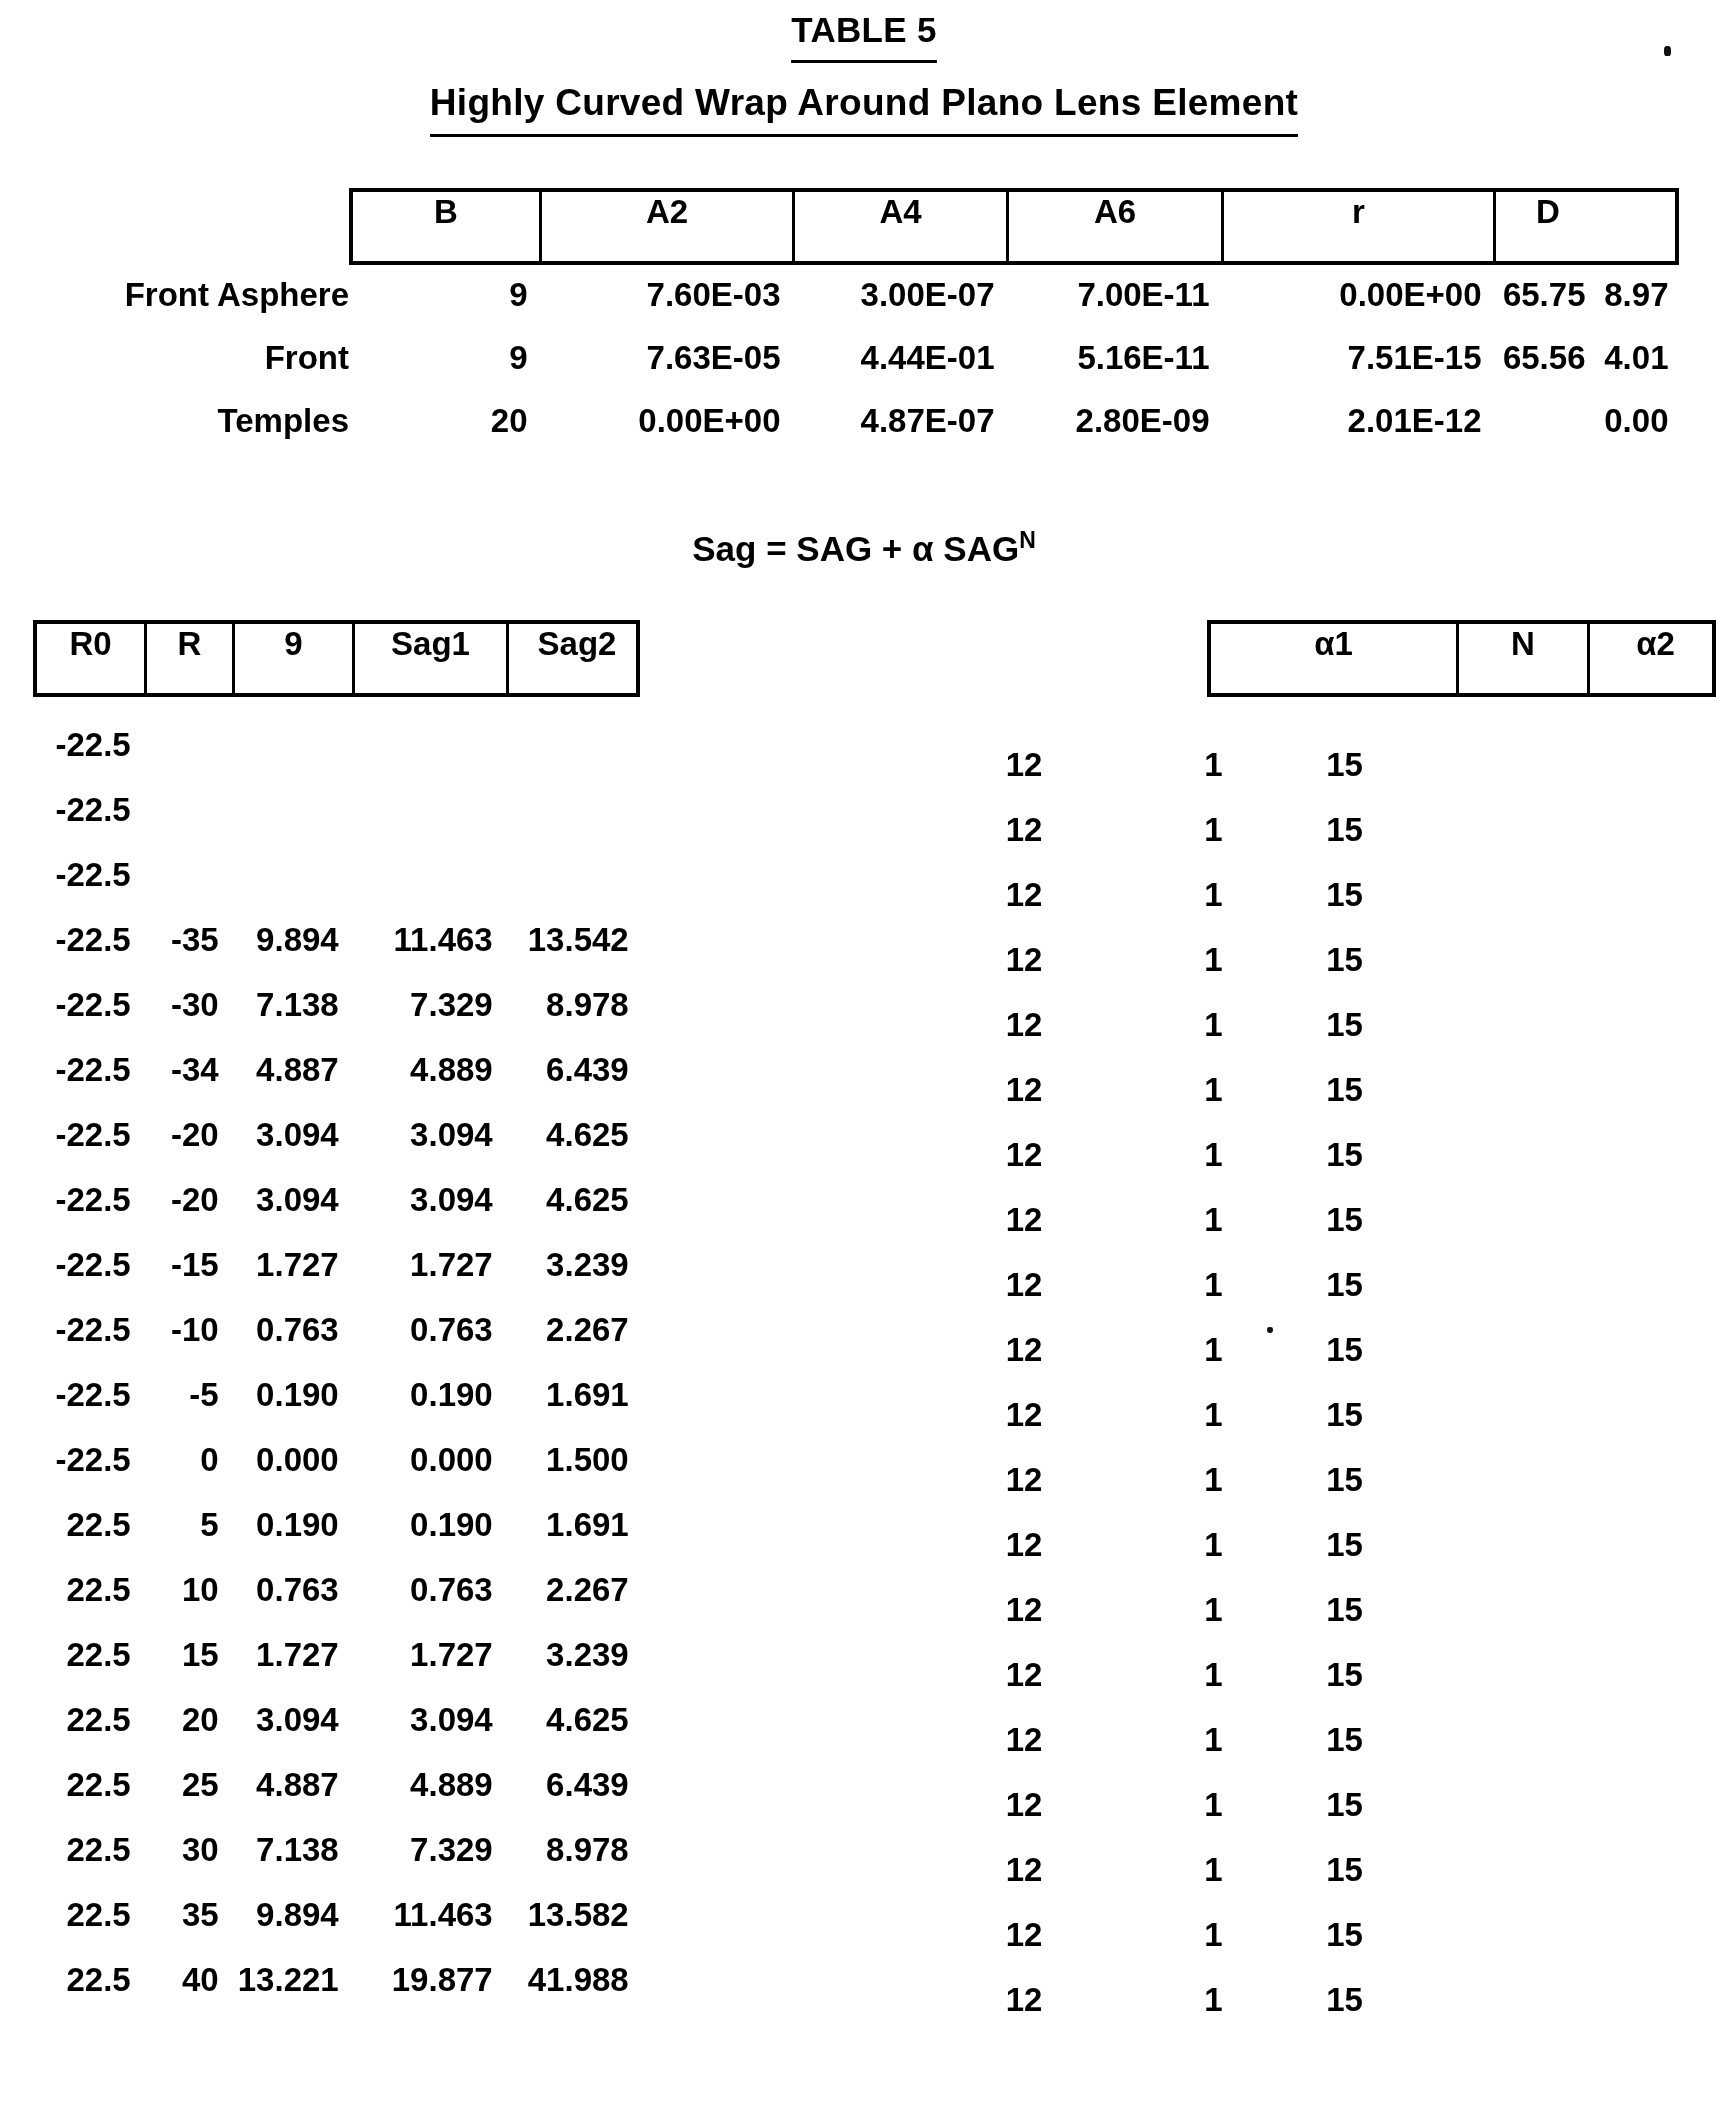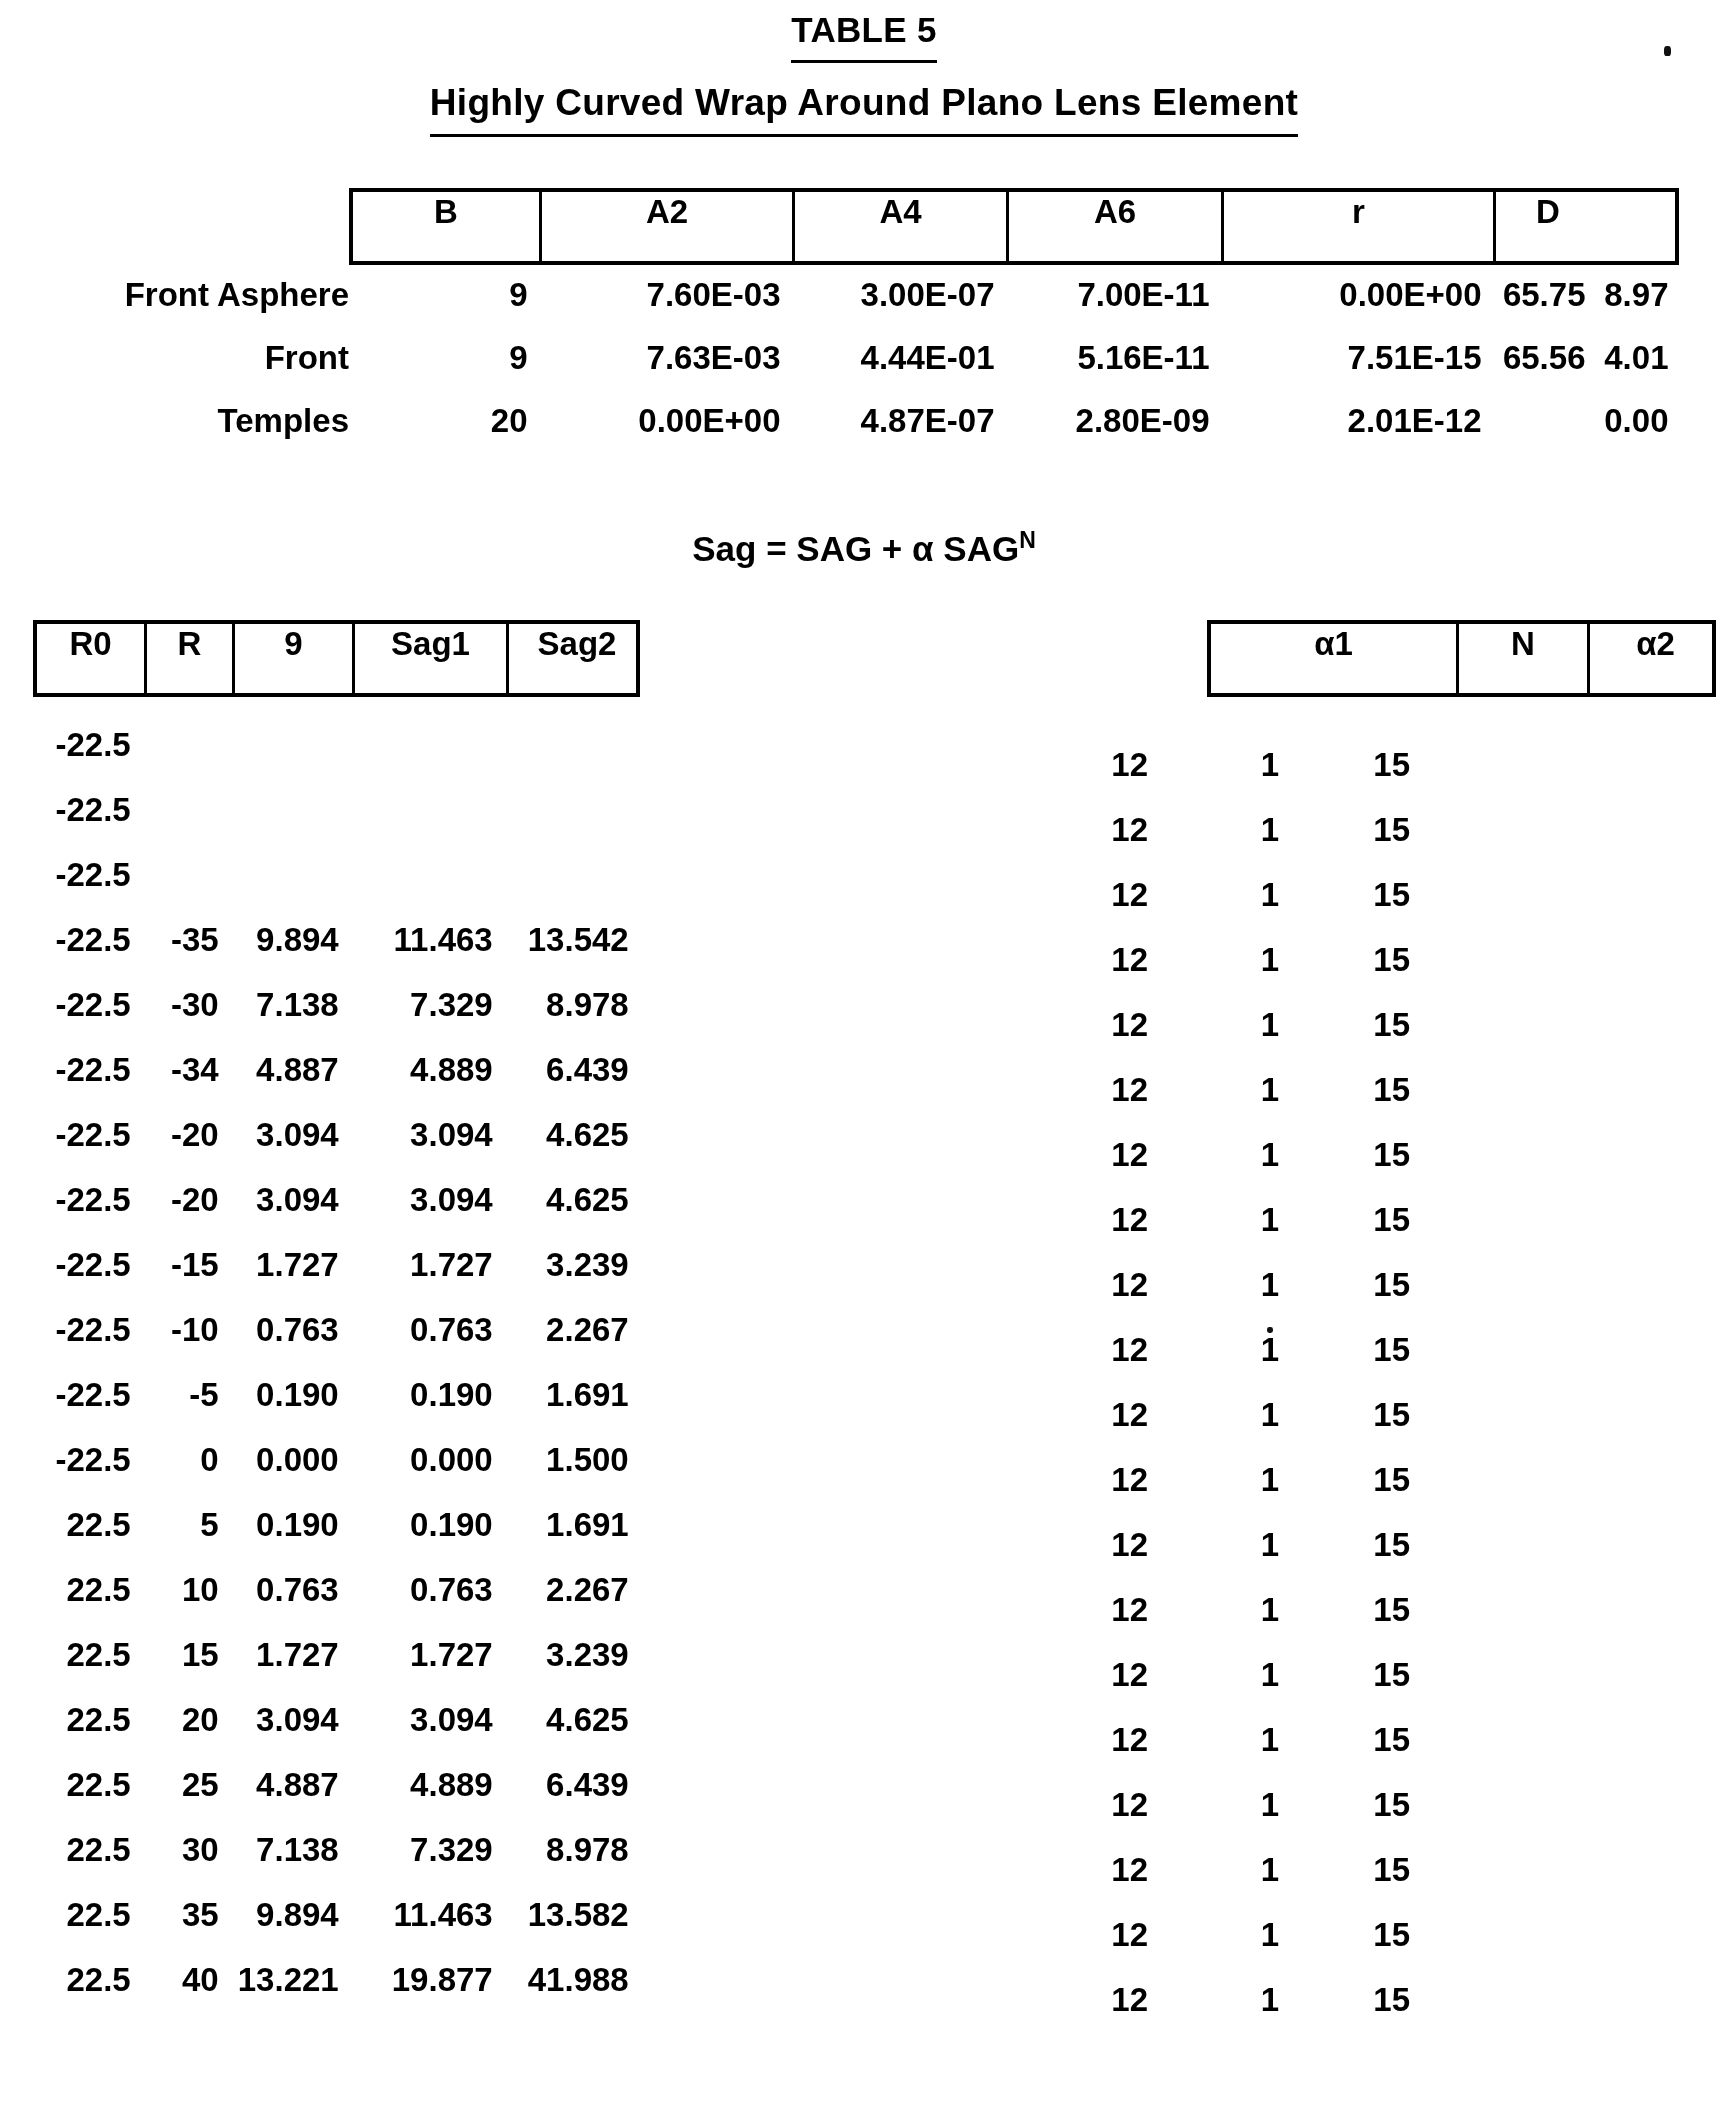--- a/index.html
+++ b/index.html
@@ -149,20 +149,21 @@
     font-size: 33px;
     font-weight: bold;
   }
   .t2-spacer { }
   .t2-cell {
     text-align: right;
     padding-right: 12.3px;
     white-space: nowrap;
   }
   .t2-cell.ctr {
+    text-align: center;
     padding-right: 0;
     margin-top: 40px;
   }
 </style>
 </head>
 <body>
 
 <div class="title-wrap" id="table-number">
   <span class="title-text">TABLE 5</span>
 </div>
@@ -186,21 +187,21 @@
       <div class="t1-val">7.60E-03</div>
       <div class="t1-val">3.00E-07</div>
       <div class="t1-val">7.00E-11</div>
       <div class="t1-val">0.00E+00</div>
       <div class="t1-val">65.75</div>
       <div class="t1-val">8.97</div>
     </div>
     <div class="t1-row">
       <div class="t1-label">Front</div>
       <div class="t1-val">9</div>
-      <div class="t1-val">7.63E-03</div>
+      <div class="t1-val">7.63E-05</div>
       <div class="t1-val">4.44E-01</div>
       <div class="t1-val">5.16E-11</div>
       <div class="t1-val">7.51E-15</div>
       <div class="t1-val">65.56</div>
       <div class="t1-val">4.01</div>
     </div>
     <div class="t1-row">
       <div class="t1-label">Temples</div>
       <div class="t1-val">20</div>
       <div class="t1-val">0.00E+00</div>

